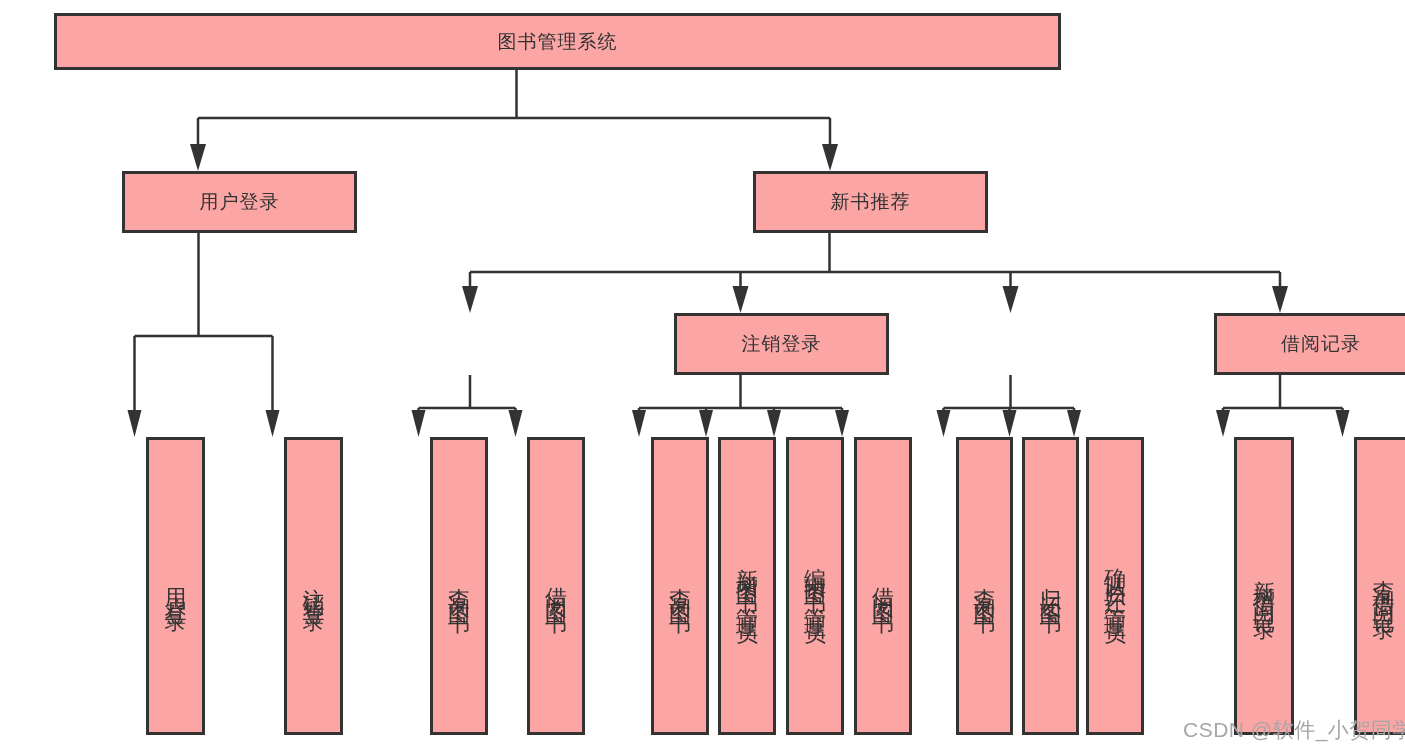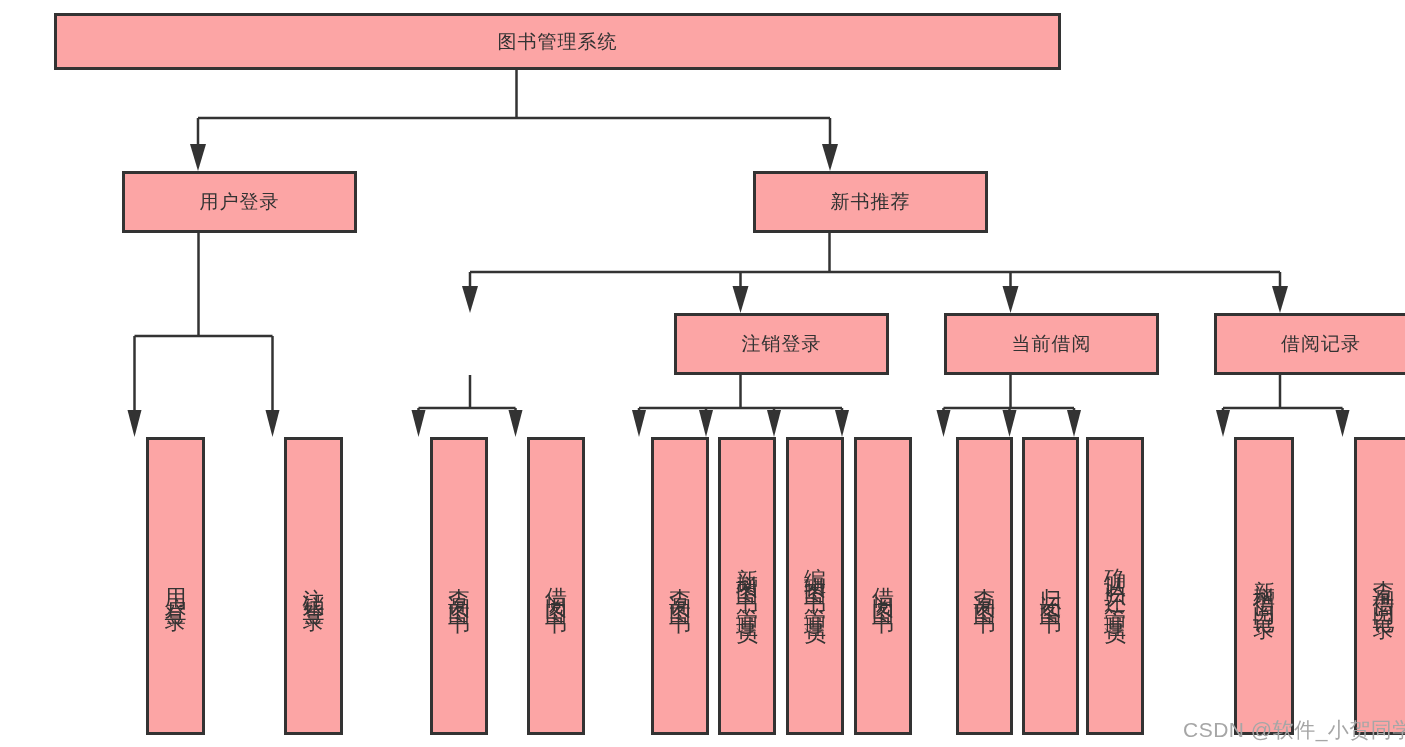--- a/index.html
+++ b/index.html
@@ -153,23 +153,20 @@
   <div class="node h-node" id="node-user-login">
     <span>用户登录</span>
   </div>
   <div class="node h-node" id="node-book-mgmt">
     <span>新书推荐</span>
   </div>
 
   <div class="node h-node" id="node-book-borrow">
     <span>注销登录</span>
   </div>
-  <div class="node h-node" id="node-cur-borrow">
-    <span>当前借阅</span>
-  </div>
   <div class="node h-node" id="node-borrow-rec">
     <span>借阅记录</span>
   </div>
 
   <div class="node v-node" id="leaf-login">
     <span>用户登录</span>
   </div>
   <div class="node v-node" id="leaf-logout">
     <span>注销登录</span>
   </div>

